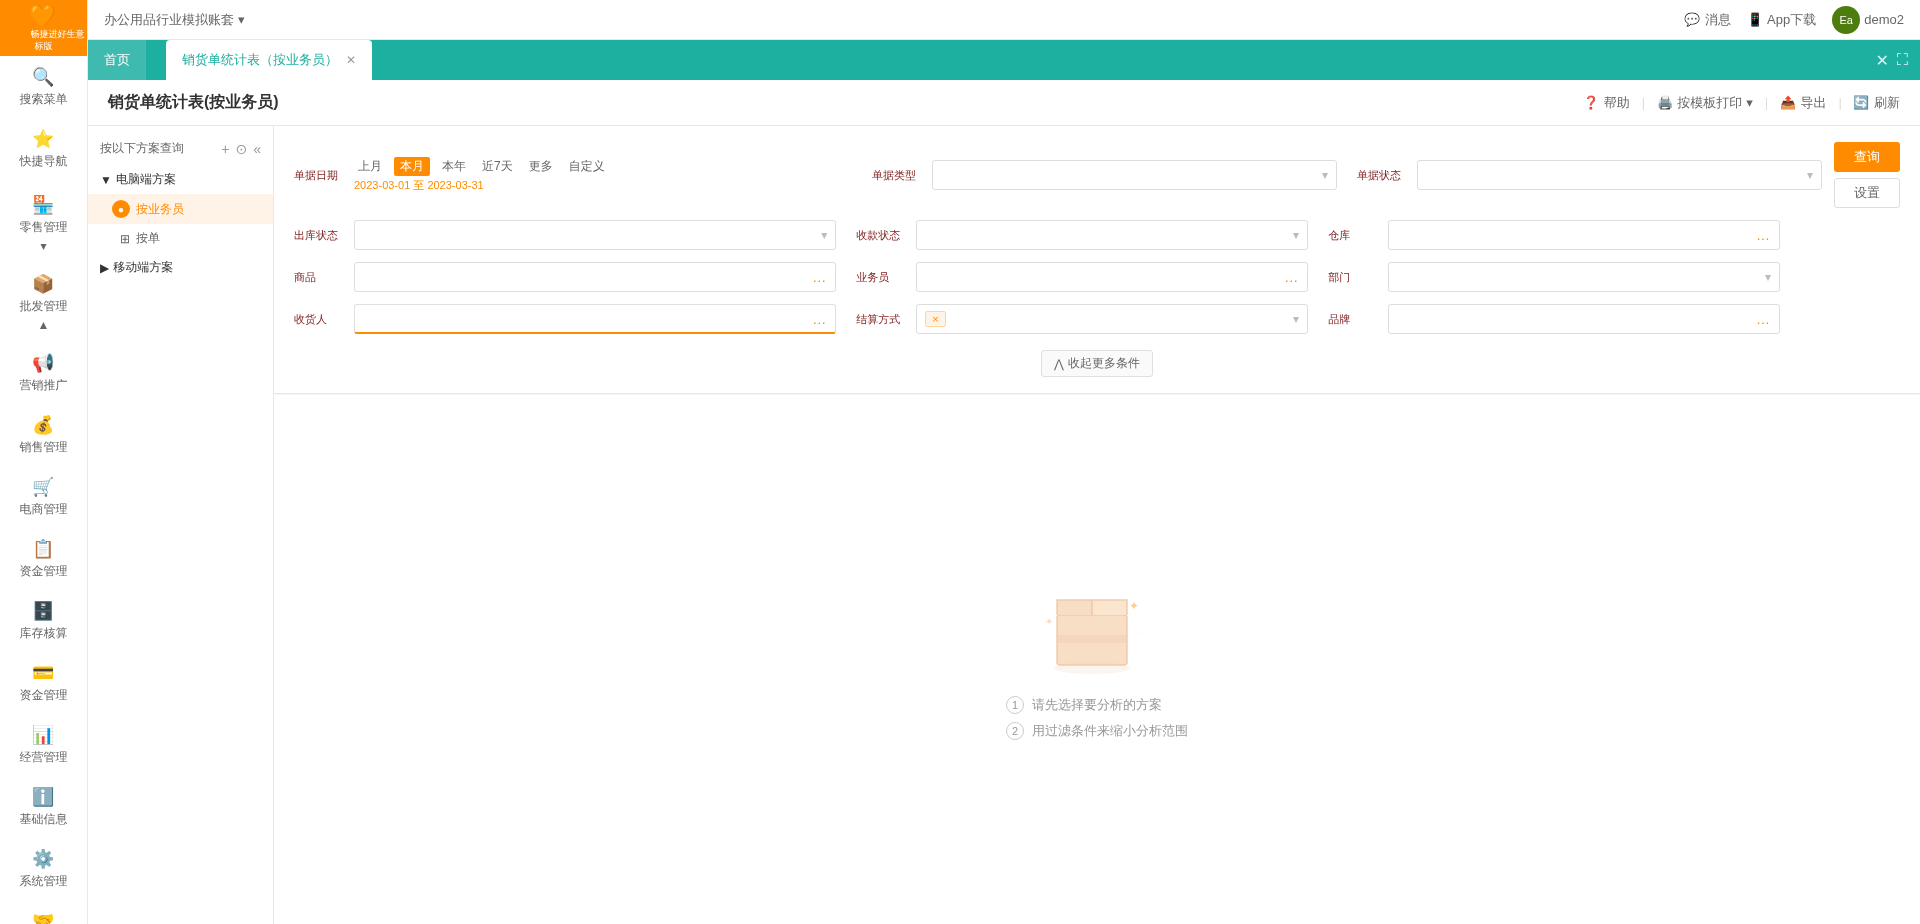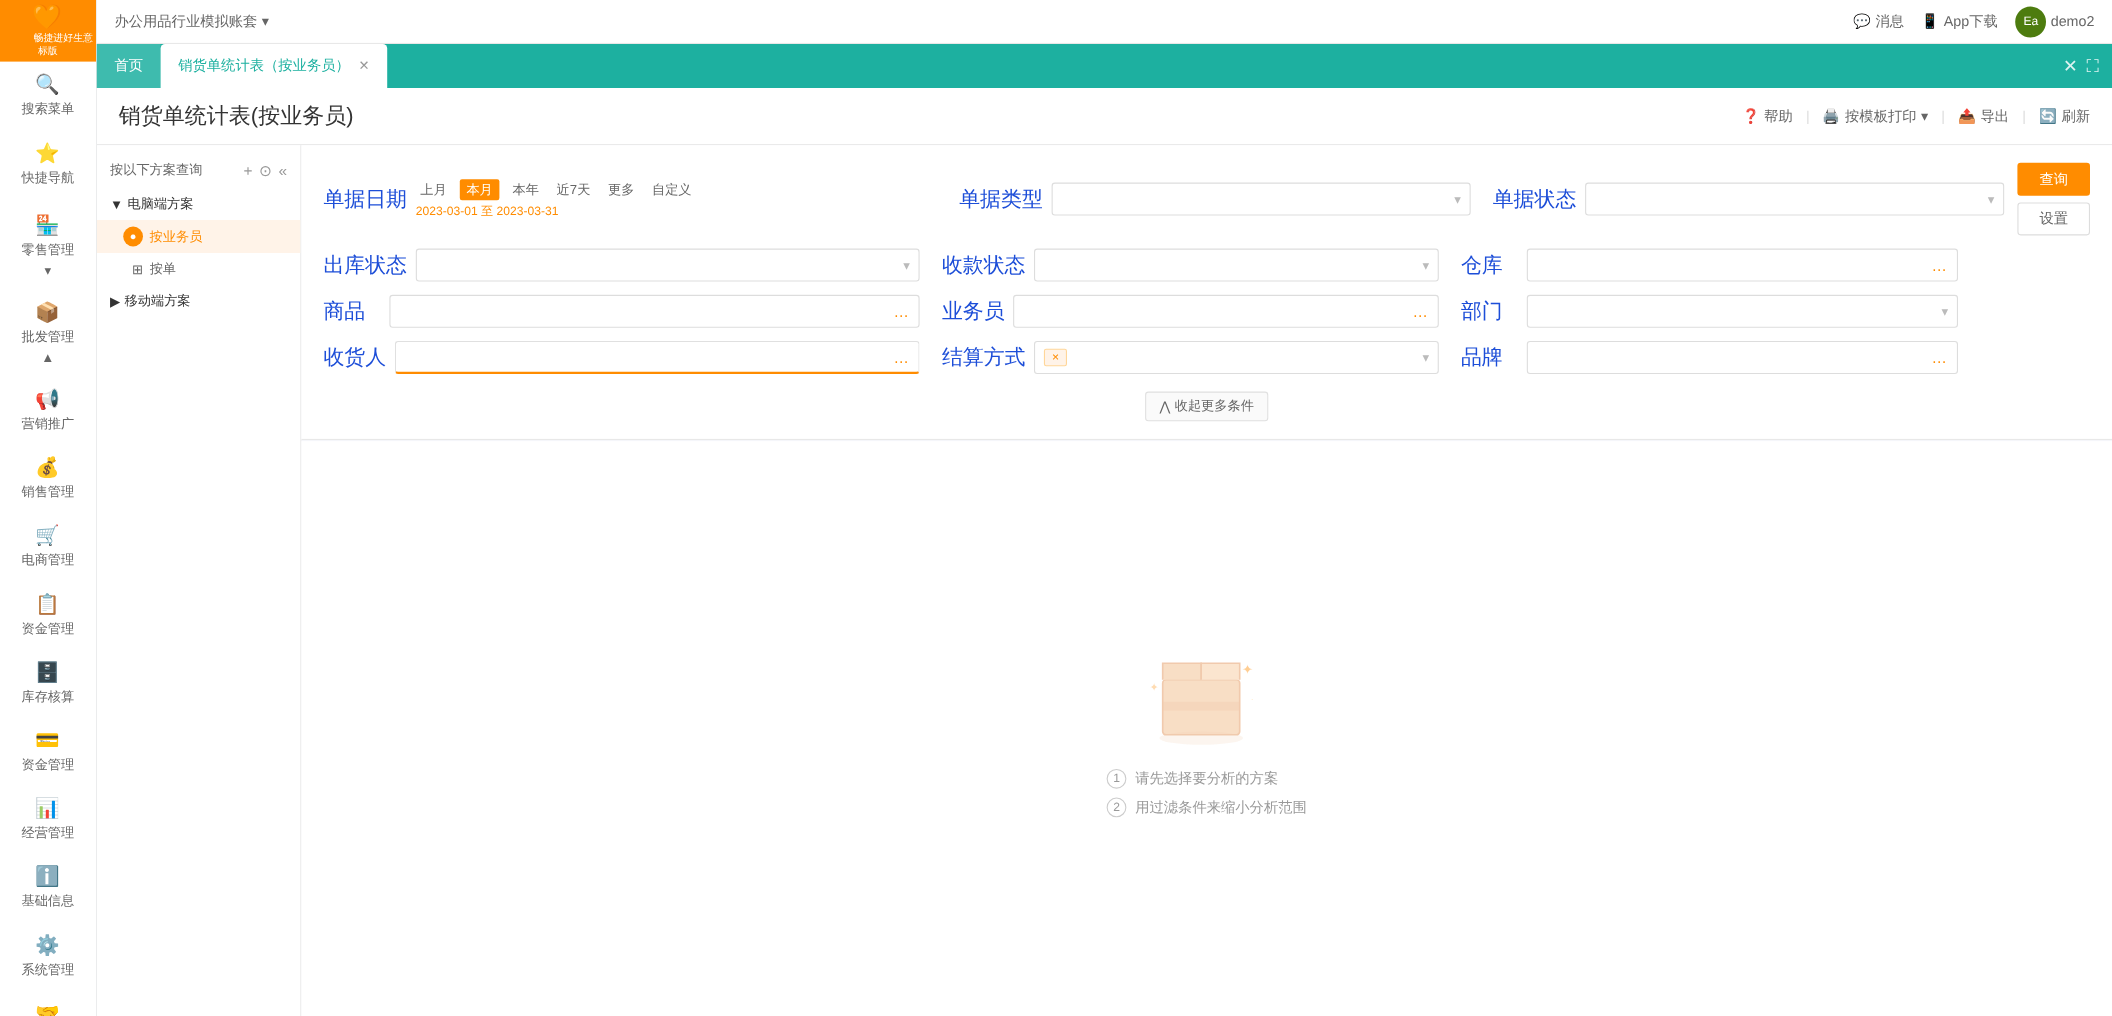--- a/index.html
+++ b/index.html
@@ -18,34 +18,34 @@
 
     
     .topbar { height: 40px; background: #fff; display: flex; align-items: center; justify-content: space-between; padding: 0 16px; border-bottom: 1px solid #e8e8e8; flex-shrink: 0; }
     .topbar-left { display: flex; align-items: center; gap: 8px; font-size: 13px; color: #666; }
     .topbar-dropdown { display: flex; align-items: center; gap: 4px; cursor: pointer; }
     .topbar-right { display: flex; align-items: center; gap: 16px; font-size: 13px; color: #666; }
     .topbar-right-item { display: flex; align-items: center; gap: 4px; cursor: pointer; }
     .avatar { width: 28px; height: 28px; border-radius: 50%; background: #4d7c0f; color: #fff; display: flex; align-items: center; justify-content: center; font-size: 11px; }
 
     
-    .tabbar { height: 40px; background: #1db0a0; display: flex; align-items: center; padding: 0 0 0 0; flex-shrink: 0; }
+    .tabbar { height: 40px; background: #1db0a0; display: flex; align-items: center; padding: 0 0 0 0; flex-shrink: 0; gap: 20px; }
     .tab { height: 40px; display: flex; align-items: center; padding: 0 16px; cursor: pointer; color: rgba(255,255,255,0.85); font-size: 13px; gap: 8px; position: relative; }
     .tab.home-tab { background: rgba(255,255,255,0.15); color: #fff; }
     .tab.active-tab { background: #fff; color: #1db0a0; border-radius: 4px 4px 0 0; }
     .tab-close { font-size: 12px; cursor: pointer; color: #999; }
     .tabbar-right { margin-left: auto; display: flex; align-items: center; gap: 8px; padding-right: 12px; color: rgba(255,255,255,0.85); }
     .tabbar-right-btn { cursor: pointer; font-size: 16px; }
 
     
     .page-content { flex: 1; background: #f5f6fa; overflow-y: auto; display: flex; flex-direction: column; }
 
     
     .page-header { background: #fff; padding: 12px 20px; display: flex; align-items: center; justify-content: space-between; border-bottom: 1px solid #e8e8e8; }
-    .page-title { font-size: 20px; font-weight: 400; color: #333; }
+    .page-title { font-size: 16px; font-weight: 700; color: #333; }
     .page-header-actions { display: flex; align-items: center; gap: 12px; }
     .header-action-btn { display: flex; align-items: center; gap: 4px; cursor: pointer; color: #666; font-size: 13px; }
     .header-action-divider { color: #ddd; }
 
     
     .body-area { display: flex; flex: 1; min-height: 0; }
 
     
     .scheme-panel { width: 186px; background: #fff; border-right: 1px solid #e8e8e8; padding: 10px 0; flex-shrink: 0; }
     .scheme-panel-header { display: flex; align-items: center; justify-content: space-between; padding: 4px 12px 8px 12px; }
@@ -60,21 +60,21 @@
     .scheme-sub-item { display: flex; align-items: center; gap: 6px; padding: 6px 12px 6px 32px; font-size: 12px; cursor: pointer; color: #666; }
     .mobile-group { display: flex; align-items: center; gap: 4px; padding: 6px 12px 6px 12px; font-size: 12px; color: #333; cursor: pointer; }
 
     
     .filter-content-area { flex: 1; display: flex; flex-direction: column; min-width: 0; padding: 0; }
 
     
     .filter-panel { background: #fff; padding: 16px 20px 8px 20px; border-bottom: 1px solid #e8e8e8; }
     .filter-row { display: flex; align-items: center; gap: 0; margin-bottom: 12px; }
     .filter-field { display: flex; align-items: center; flex: 1; min-width: 0; }
-    .filter-label { font-size: 19px; color: #1d4ed8; white-space: nowrap; margin-right: 8px; min-width: 52px; flex-shrink: 0; }
+    .filter-label { font-size: 11px; color: #7f1d1d; white-space: nowrap; margin-right: 8px; min-width: 52px; flex-shrink: 0; }
     .filter-input-wrap { flex: 1; min-width: 0; border: 1px solid #ddd; border-radius: 3px; height: 30px; display: flex; align-items: center; padding: 0 8px; background: #fff; cursor: pointer; }
     .filter-input-text { flex: 1; font-size: 12px; color: #333; outline: none; border: none; background: transparent; }
     .filter-input-text::placeholder { color: #ccc; }
     .filter-dropdown-icon { color: #bbb; font-size: 12px; }
     .filter-separator { width: 20px; flex-shrink: 0; }
     .filter-date-wrap { flex: 1; min-width: 0; }
     .filter-date-tabs { display: flex; align-items: center; gap: 8px; margin-bottom: 2px; }
     .date-tab { font-size: 12px; color: #666; cursor: pointer; padding: 1px 4px; }
     .date-tab.active { background: #ff8c00; color: #fff; border-radius: 2px; padding: 1px 6px; }
     .date-range { font-size: 11px; color: #ff8c00; }

